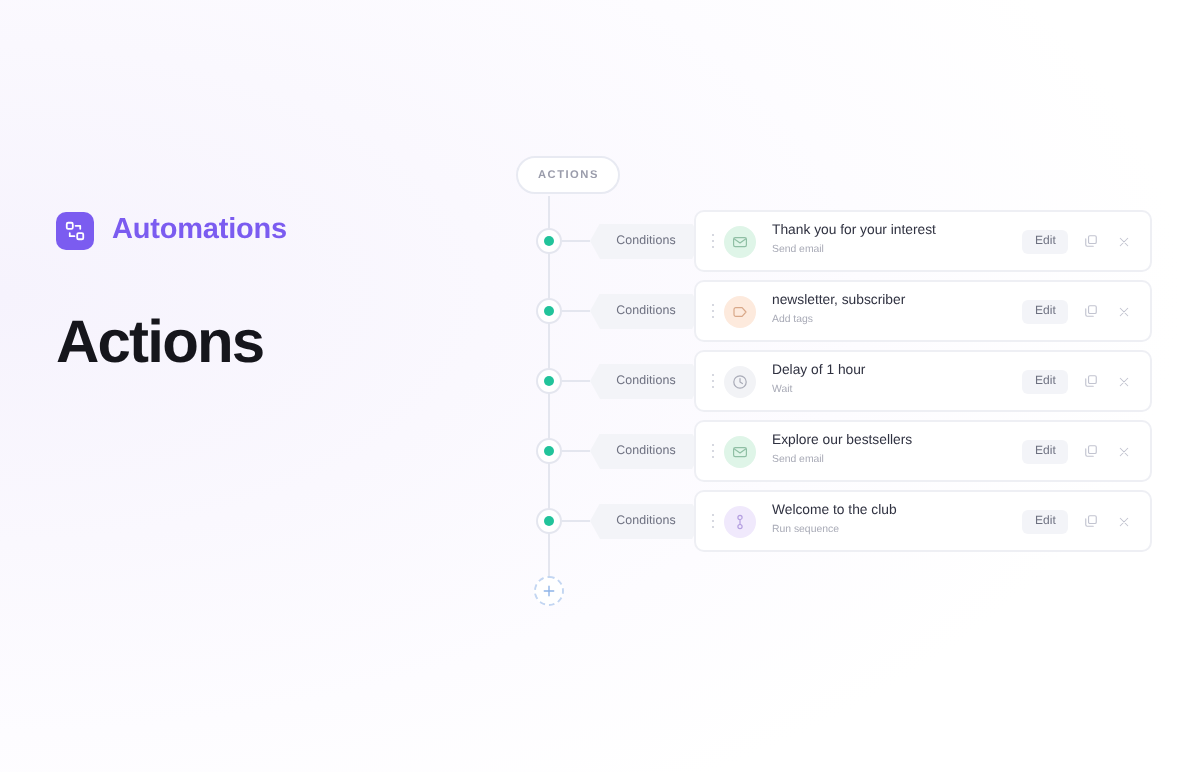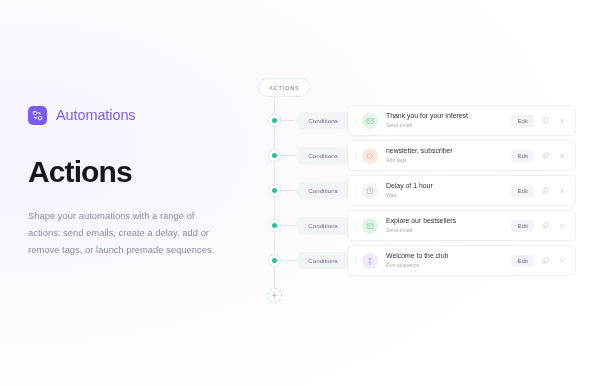--- a/index.html
+++ b/index.html
@@ -47,21 +47,21 @@
     display: flex;
     align-items: center;
     justify-content: center;
     flex: 0 0 auto;
   }
 
   .brand-mark svg { display: block; }
 
   .brand-title {
     font-size: 14.5px;
-    font-weight: 400;
+    font-weight: 700;
     color: #7b5cf0;
     letter-spacing: -0.1px;
     line-height: 1;
   }
 
   .headline {
     font-size: 30px;
     font-weight: 700;
     color: #16161c;
     letter-spacing: -0.9px;
@@ -305,21 +305,20 @@
           <rect x="9.6" y="9.6" width="4.4" height="4.4" rx="1" stroke="#ffffff" stroke-width="1.3"></rect>
           <path d="M11.8 6.4V4.2h-3.4" stroke="#ffffff" stroke-width="1.3" stroke-linecap="round" stroke-linejoin="round"></path>
           <path d="M4.2 9.6v2.2h3.4" stroke="#ffffff" stroke-width="1.3" stroke-linecap="round" stroke-linejoin="round"></path>
         </svg>
       </div>
       <div class="brand-title">Automations</div>
     </div>
 
     <h1 class="headline">Actions</h1>
 
-    <p class="subcopy">Shape your automations with a range of actions: send emails, create a delay, add or remove tags, or launch premade sequences.</p>
   </div>
 
   <div class="flow">
 
     <div class="spine"></div>
 
     <div class="actions-pill">
       <span>ACTIONS</span>
     </div>
 

